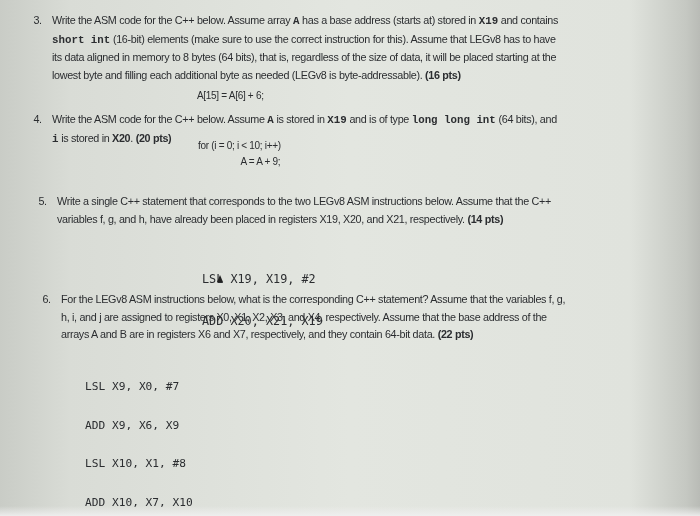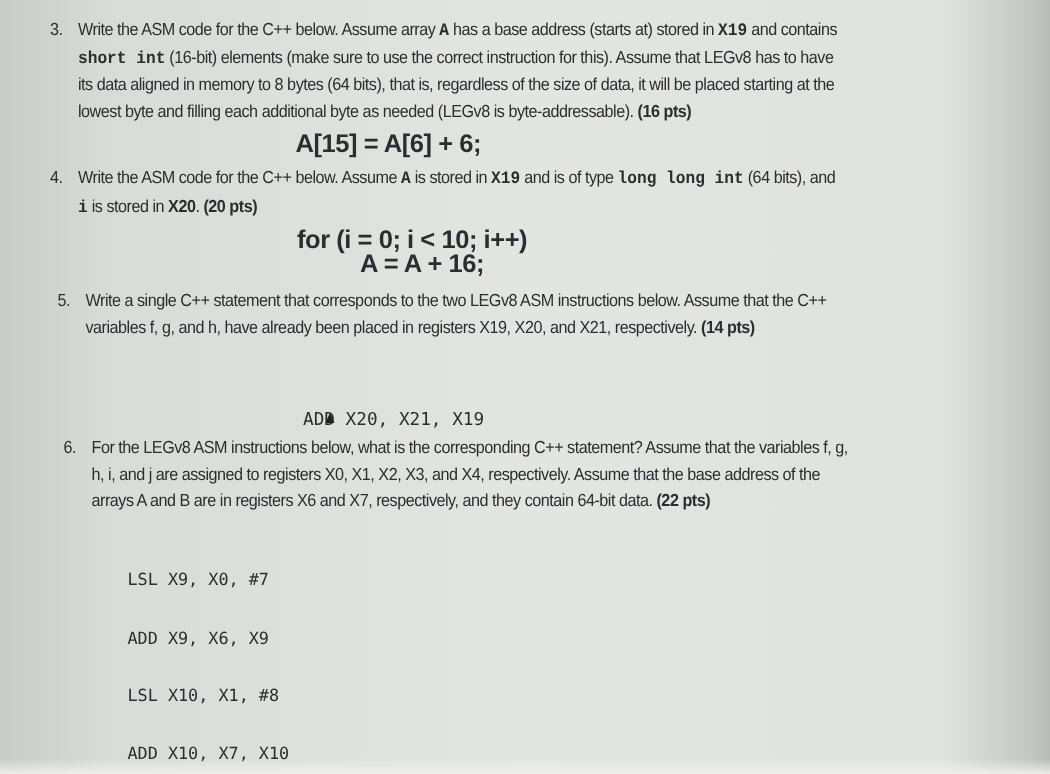--- a/index.html
+++ b/index.html
@@ -15,21 +15,21 @@
     background: linear-gradient(180deg, rgba(255,255,255,0) 0%, rgba(240,240,240,0.9) 100%);
   }
   .q {
     position: absolute; font-size: 11.6px; line-height: 17.5px;
     letter-spacing: -0.35px; font-weight: 400;
     transform: scaleX(0.93); transform-origin: left top;
   }
   .q .num { position: absolute; left: -20px; top: 0; }
   .q b { font-weight: 700; }
   .mono { font-family: "Liberation Mono", monospace; font-weight: 700; letter-spacing: 0; }
-  .code-c { position: absolute; font-size: 17px; font-weight: 700; letter-spacing: -0.3px; line-height: 16px; }
+  .code-c { position: absolute; font-size: 10px; font-weight: 400; letter-spacing: -0.3px; line-height: 16px; }
   .asm {
     position: absolute; font-family: "DejaVu Sans Mono", monospace;
     font-size: 11.2px; line-height: 12.9px; color: #2b2d30; white-space: pre;
   }
   .cursor {
     position: absolute; left: 217px; top: 275px; width: 0; height: 0;
     border-left: 3px solid transparent; border-right: 3px solid transparent;
     border-bottom: 7px solid #222;
   }
 </style>
@@ -57,35 +57,36 @@
 
 <div class="q" style="left:52px; top:110px;">
   <span class="num">4.</span>
   <div>
     <span>Write the ASM code for the C++ below. Assume </span><b class="mono">A</b><span> is stored in </span><b class="mono">X19</b><span> and is of type </span><b class="mono">long long int</b><span> (64 bits), and</span>
   </div>
   <div>
     <b class="mono">i</b><span> is stored in </span><b>X20</b><span>. </span><b>(20 pts)</b>
   </div>
 </div>
-<div class="code-c" style="left:198px; top:152px;">
+<div class="code-c" style="left:198px; top:138px;text-align:center;">
   <div>for (i = 0; i &lt; 10; i++)</div>
-  <div style="padding-left:42px;">A = A + 16;</div>
+  <div style="padding-left:42px;">A = A + 9;</div>
 </div>
 
 <div class="q" style="left:57px; top:192px;">
   <span class="num">5.</span>
   <div>
     <span>Write a single C++ statement that corresponds to the two LEGv8 ASM instructions below. Assume that the C++</span>
   </div>
   <div>
     <span>variables </span><span>f</span><span>, </span><span>g</span><span>, and </span><span>h</span><span>, have already been placed in registers X19, X20, and X21, respectively. </span><b>(14 pts)</b>
   </div>
 </div>
 <div class="asm" style="left:202px; top:244px; font-size:11.8px; line-height:14px;">
+  <div>LSL X19, X19, #2</div>
   <div>ADD X20, X21, X19</div>
 </div>
 <div class="cursor"></div>
 
 <div class="q" style="left:61px; top:290px;">
   <span class="num">6.</span>
   <div>
     <span>For the LEGv8 ASM instructions below, what is the corresponding C++ statement? Assume that the variables </span><span>f</span><span>, </span><span>g</span><span>,</span>
   </div>
   <div>

